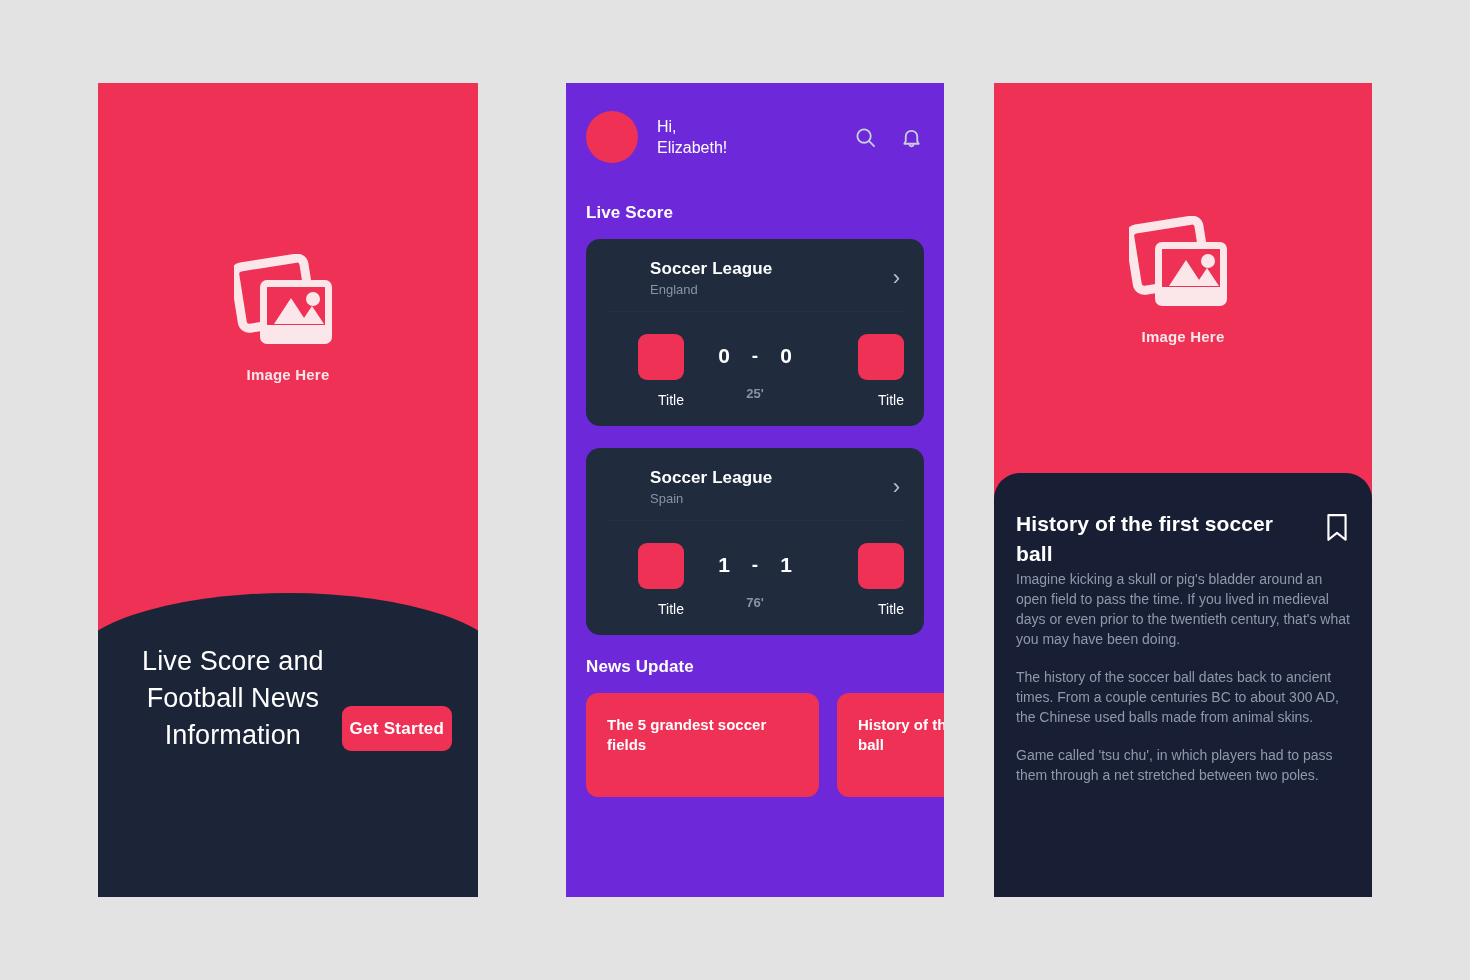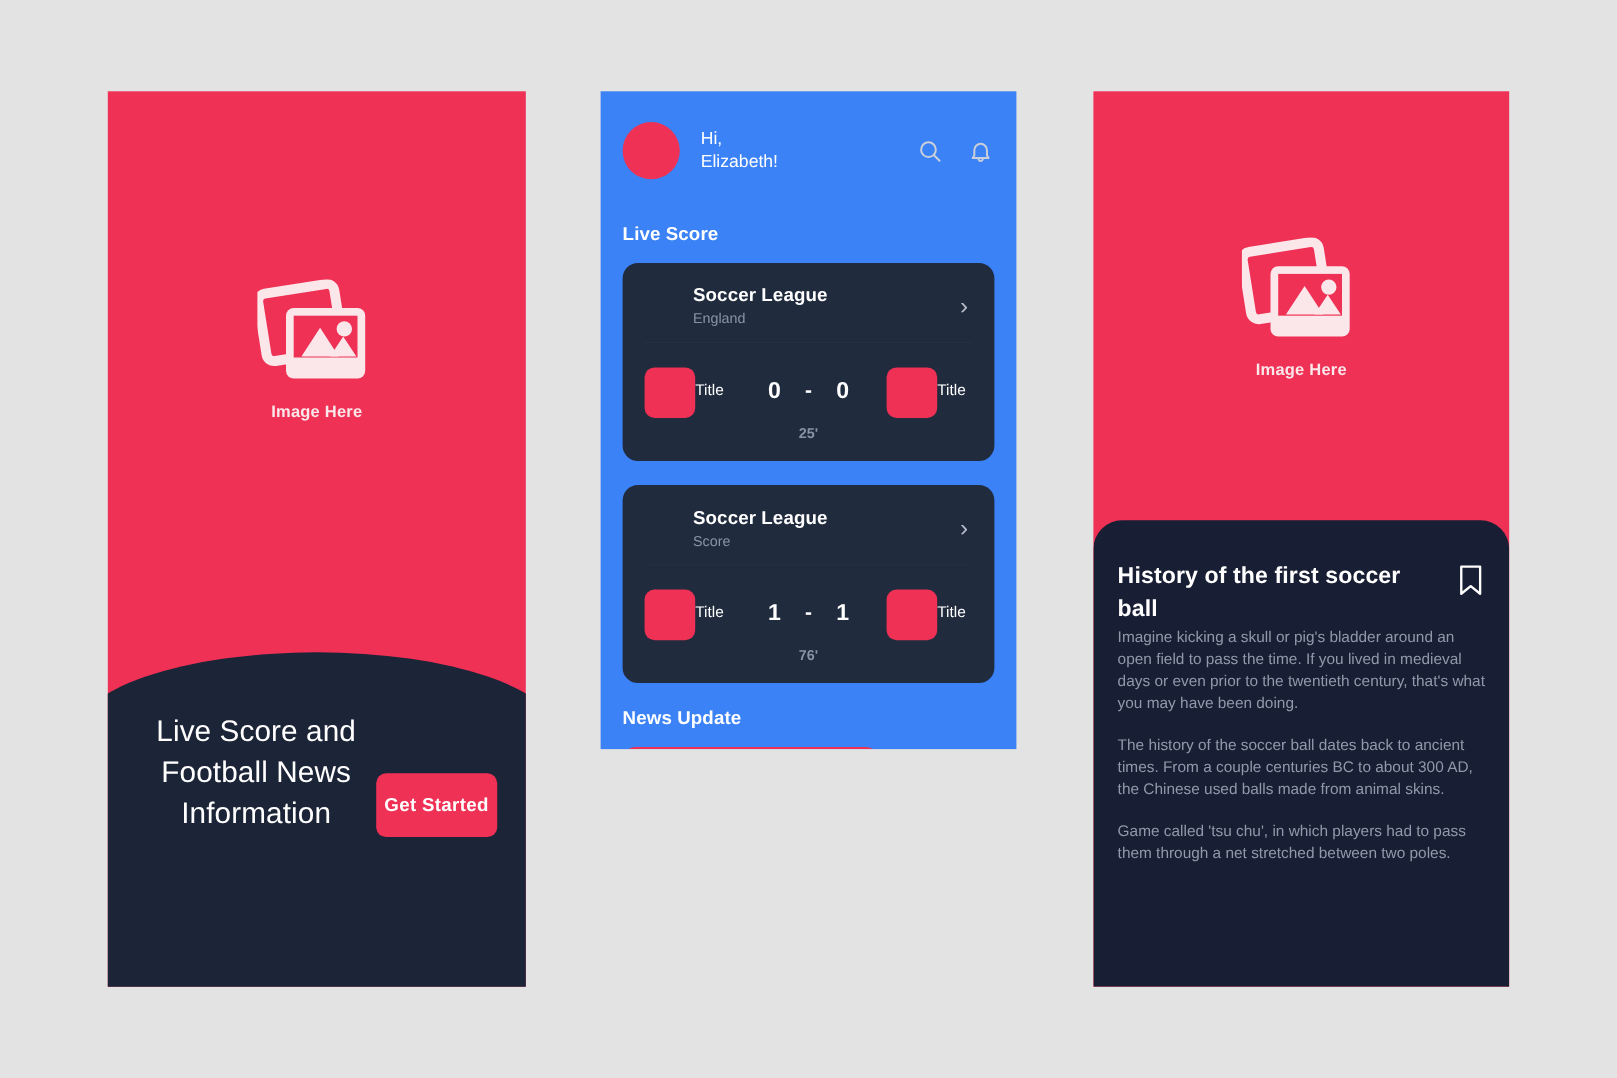--- a/index.html
+++ b/index.html
@@ -45,21 +45,21 @@
   .onb-title {
     color:#FFFFFF;
     font-size:27px;
     line-height:37px;
     text-align:center;
     font-weight:400;
     letter-spacing:.1px;
   }
   .onb-cta {
     margin-top:60px;
-    width:256px; height:58px;
+    width:256px; height:45px;
     background:#EF3155;
     border:none; border-radius:9px;
     color:#FFFFFF;
     font-size:17px; font-weight:bold;
     font-family:"Liberation Sans", sans-serif;
     letter-spacing:.3px;
     cursor:pointer;
   }
 
   
@@ -67,22 +67,22 @@
   .img-ph-label {
     margin-top:12px;
     color:#FBE6EA;
     font-size:15px;
     font-weight:bold;
     letter-spacing:.2px;
   }
 
   
   #screen-home {
-    left:546px; top:83px; width:378px; height:598px;
-    background:#3b82f6;
+    left:566px; top:83px; width:378px; height:814px;
+    background:#6d28d9;
     padding:0 20px;
   }
   .home-header {
     display:flex; align-items:center;
     height:108px;
   }
   .avatar {
     width:52px; height:52px; border-radius:50%;
     background:#EF3155; flex:0 0 auto;
   }
@@ -114,21 +114,21 @@
   .league-names { flex:1 1 auto; }
   .league-name { color:#FFFFFF; font-size:17px; font-weight:bold; letter-spacing:.1px;}
   .league-country { color:#8A93A6; font-size:13px; margin-top:3px; }
   .chev { color:#B9C0CC; font-size:22px; line-height:1; padding:0 4px; cursor:pointer; }
   .divider { height:1px; background:#39425440; margin:14px 0 0 0; }
 
   .score-row {
     display:flex; align-items:flex-start; justify-content:space-between;
     margin-top:22px;
   }
-  .team { width:78px; display:flex; flex-direction:row; align-items:flex-start; }
+  .team { width:78px; display:flex; flex-direction:column; align-items:flex-end; }
   .team-badge {
     width:46px; height:46px; border-radius:9px; background:#EF3155;
   }
   .team-name { color:#FFFFFF; font-size:14px; margin-top:12px; }
   .score-mid { flex:1 1 auto; display:flex; flex-direction:column; align-items:center; }
   .score-nums {
     display:flex; align-items:center; gap:22px;
     color:#FFFFFF; font-size:21px; font-weight:bold;
     margin-top:10px;
   }
@@ -267,21 +267,21 @@
           <div class="team-badge"></div>
           <div class="team-name">Title</div>
         </div>
       </div>
     </div>
 
     <div class="match-card">
       <div class="league-row">
         <div class="league-names">
           <div class="league-name">Soccer League</div>
-          <div class="league-country">Score</div>
+          <div class="league-country">Spain</div>
         </div>
         <div class="chev">›</div>
       </div>
       <div class="divider"></div>
       <div class="score-row">
         <div class="team">
           <div class="team-badge"></div>
           <div class="team-name">Title</div>
         </div>
         <div class="score-mid">
@@ -295,20 +295,21 @@
         <div class="team">
           <div class="team-badge"></div>
           <div class="team-name">Title</div>
         </div>
       </div>
     </div>
 
     <div class="section-title">News Update</div>
 
     <div class="news-row">
+      <div class="news-card">The 5 grandest soccer fields</div>
       <div class="news-card">History of the first soccer ball</div>
     </div>
   </div>
 
   <div class="screen" id="screen-article">
 
     <div class="art-hero">
       <div class="img-ph">
         <svg width="108" height="100" viewBox="0 0 108 100">
           <g transform="rotate(-9 54 50)">

